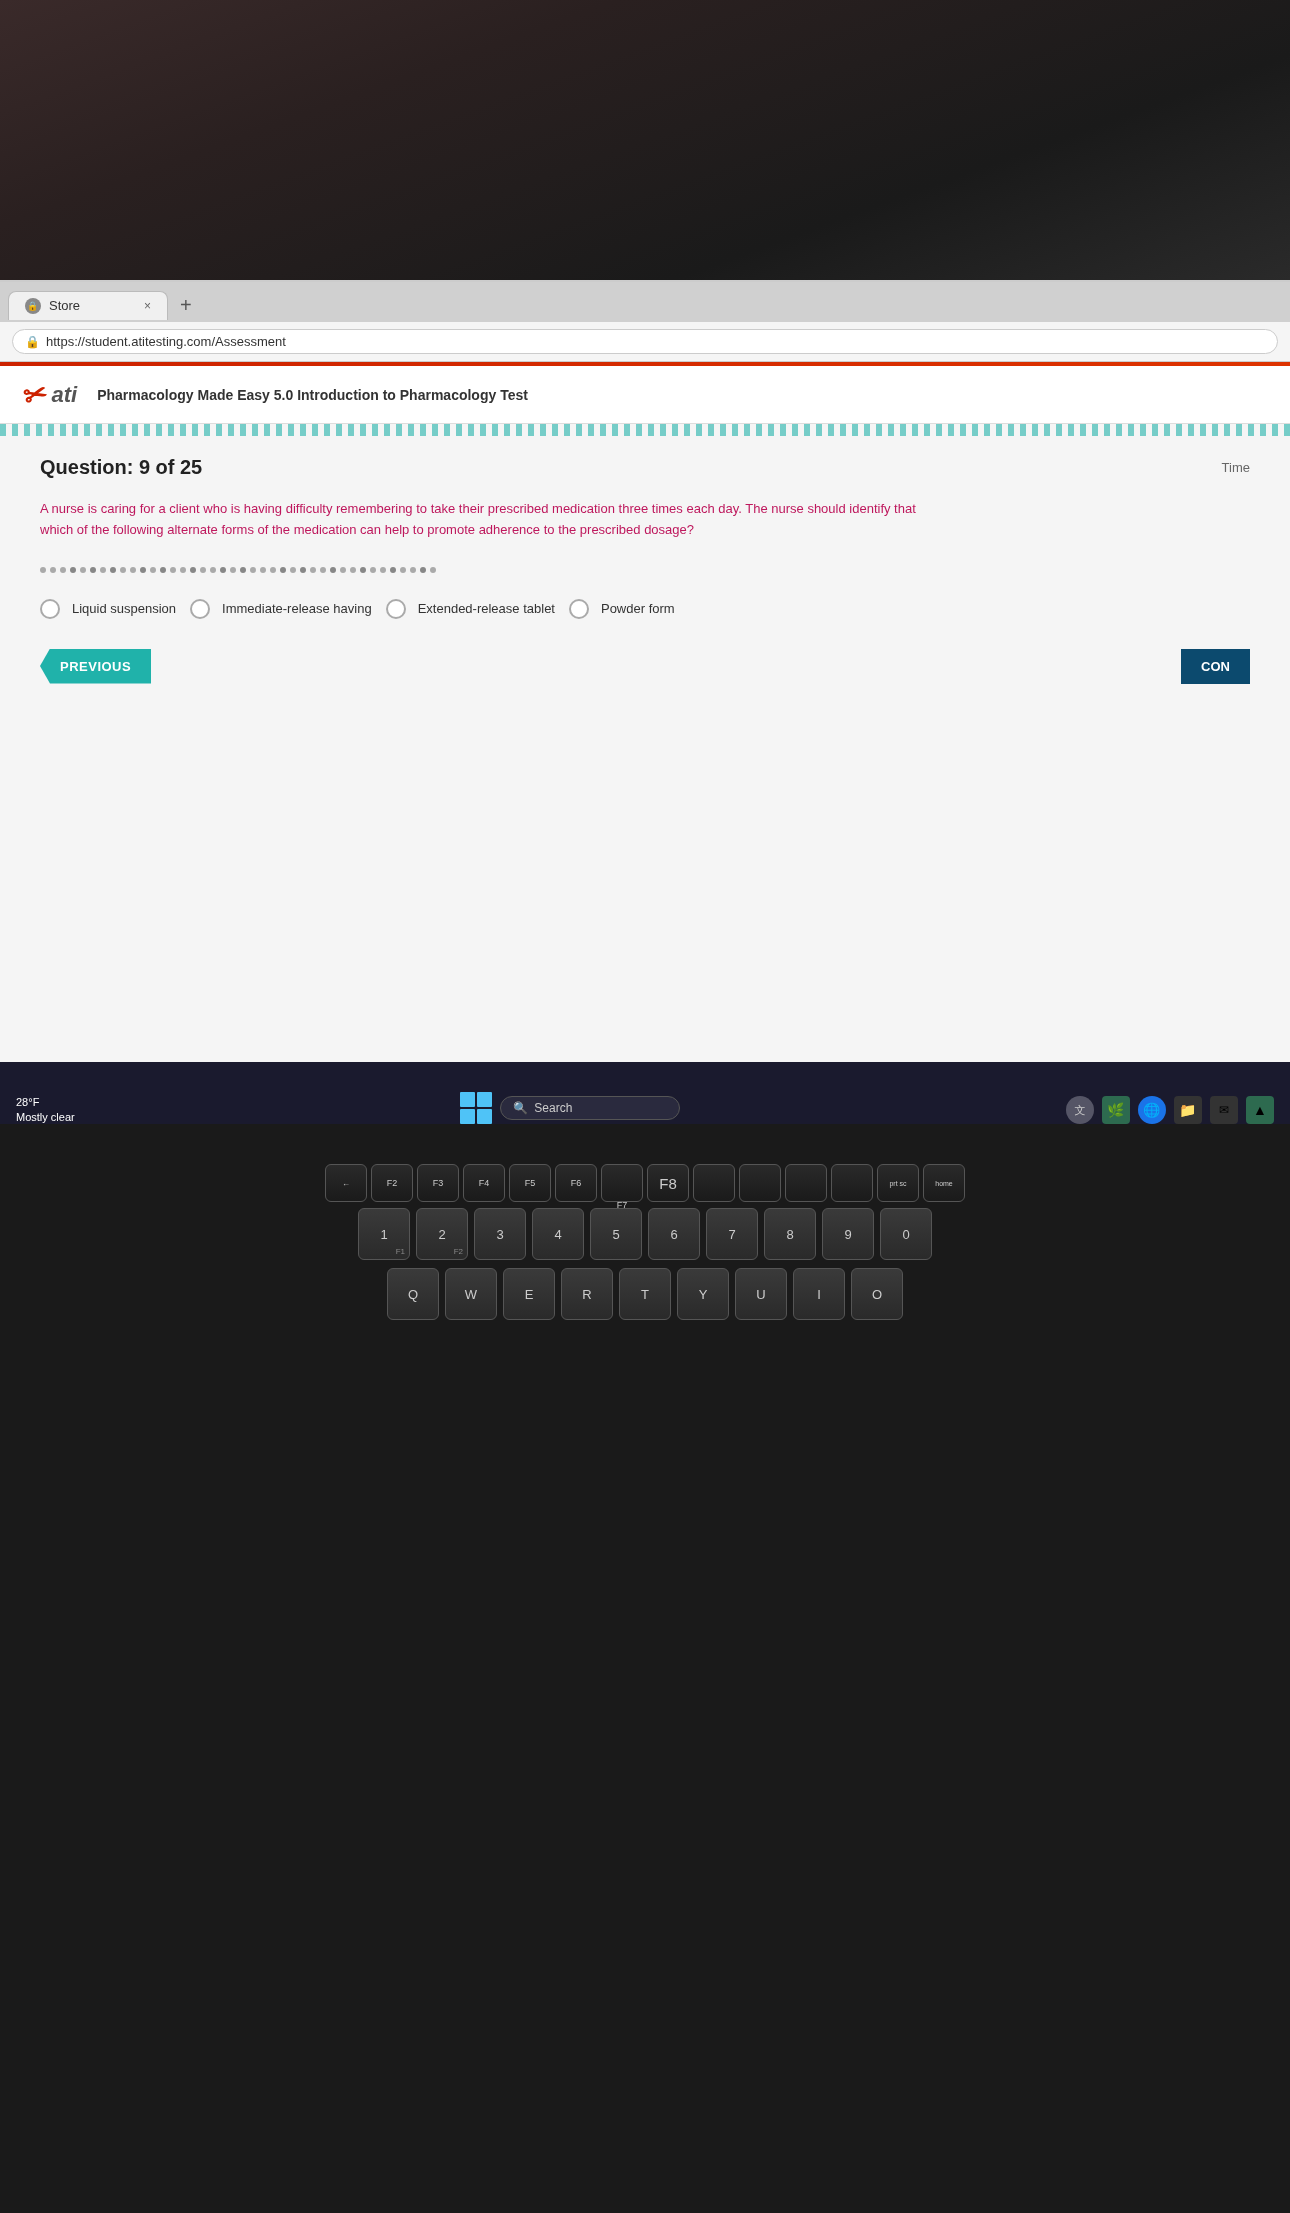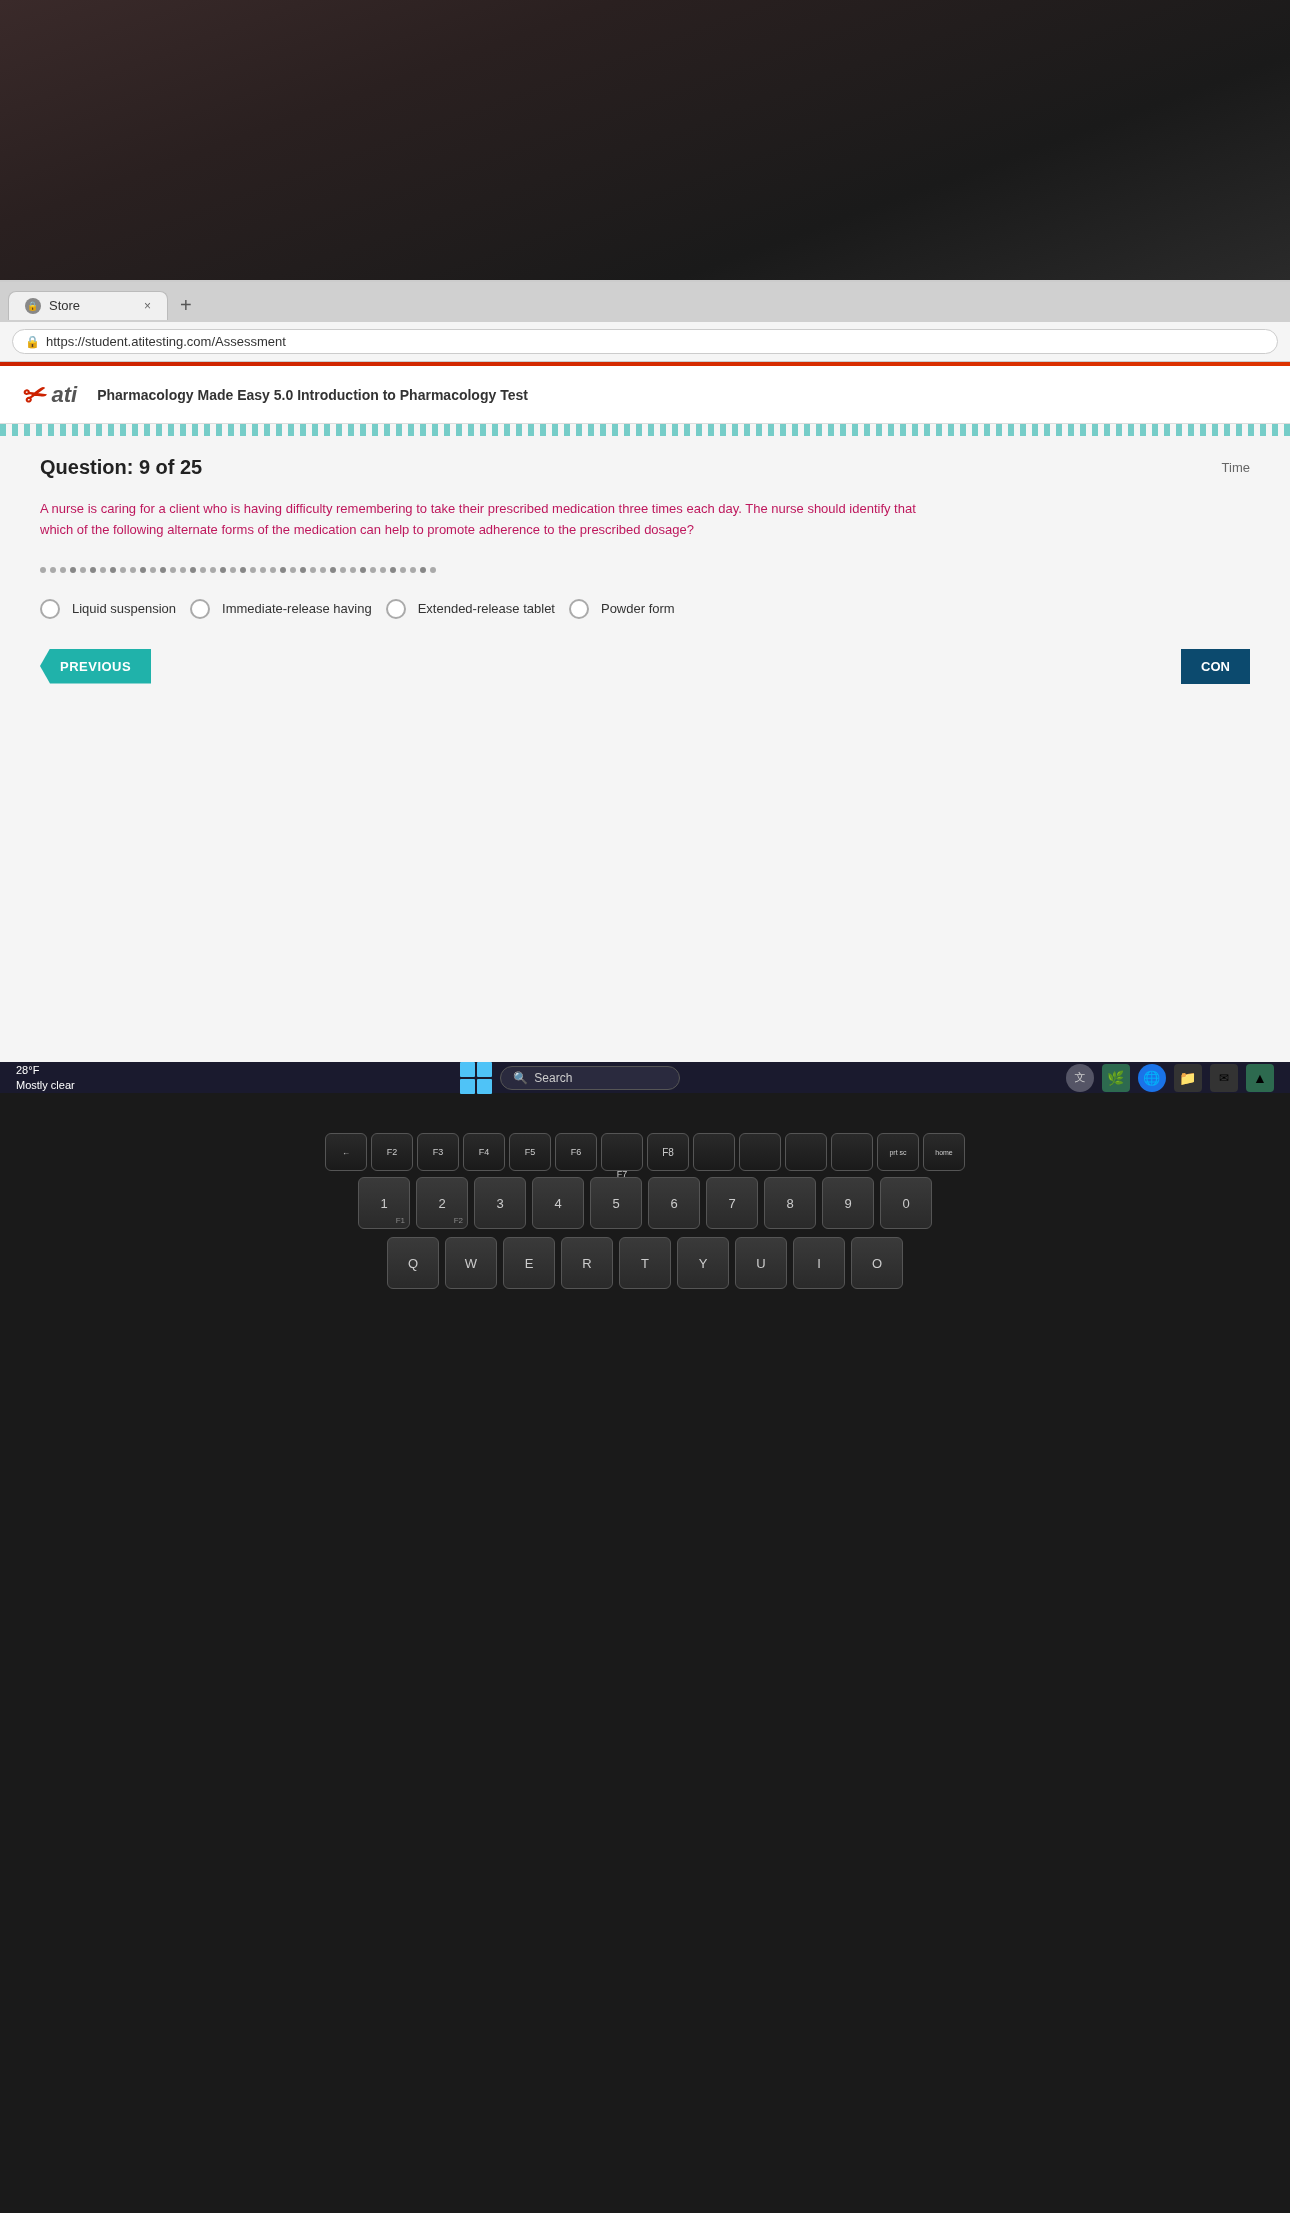--- a/index.html
+++ b/index.html
@@ -275,23 +275,23 @@
       border: none;
       padding: 10px 20px;
       font-size: 13px;
       font-weight: bold;
       cursor: pointer;
     }
 
     
     .taskbar {
       background: #1a1a2e;
-      height: 31px;
-      display: flex;
-      align-items: center;
+      height: 62px;
+      display: flex;
+      align-items: flex-end;
       padding: 0 16px;
       position: relative;
     }
 
     .taskbar-weather {
       color: white;
       font-size: 11px;
       line-height: 1.3;
     }
 
@@ -593,21 +593,21 @@
     <div class="key key-fn">
         <span style="font-size:9px;">F5</span>
       </div>
     <div class="key key-fn">
         <span style="font-size:9px;">F6</span>
       </div>
     <div class="key key-fn">
         <span style="font-size:9px;margin-top:44px;">F7</span>
       </div>
     <div class="key key-fn">
-        <span style="font-size:10px;">F8</span>
+        <span style="font-size:15px;">F8</span>
       </div>
     <div class="key key-fn">
         <span style="font-size:9px;"></span>
       </div>
     <div class="key key-fn">
         <span style="font-size:9px;"></span>
       </div>
     <div class="key key-fn">
         <span style="font-size:9px;"></span>
       </div>

